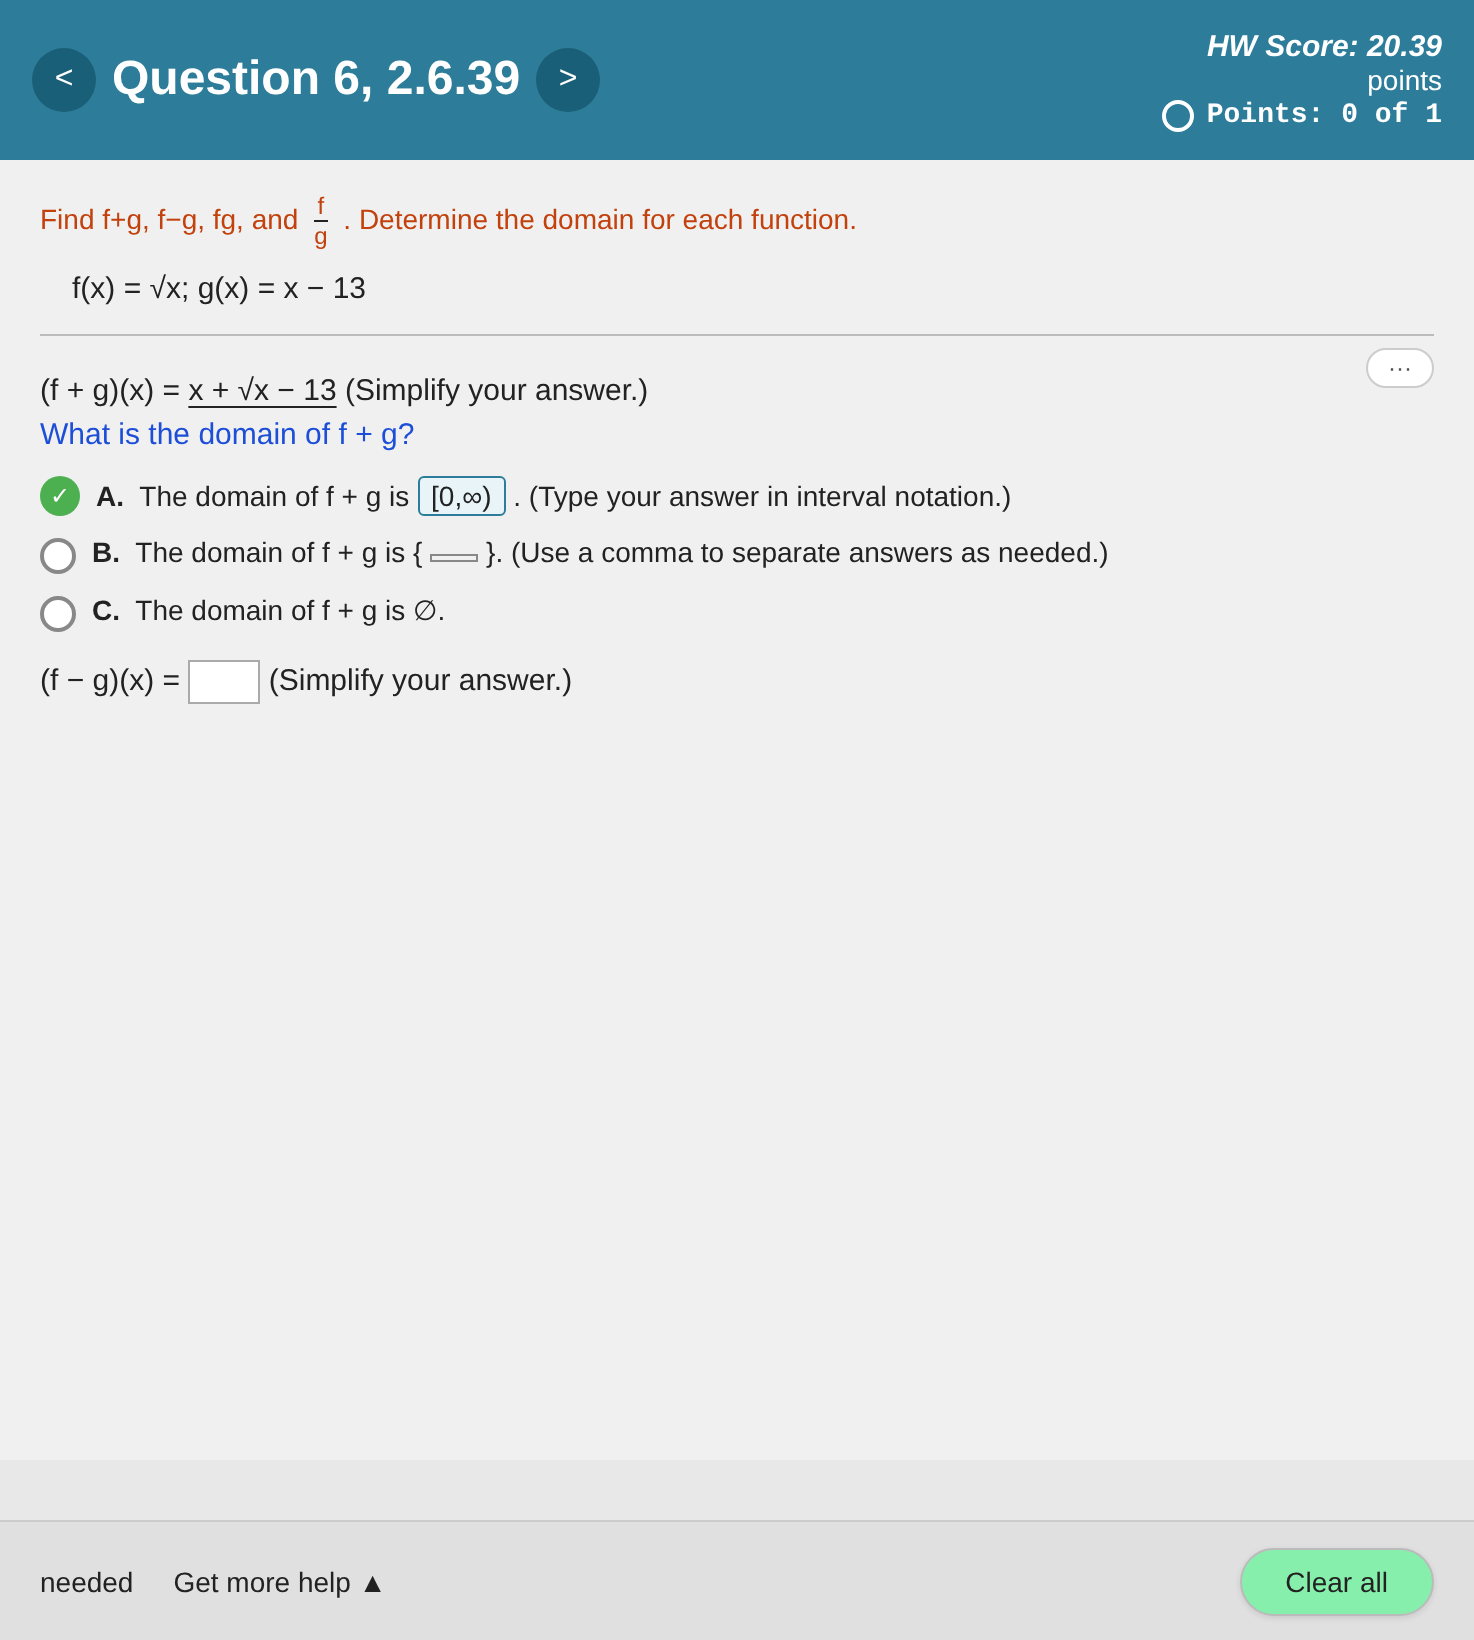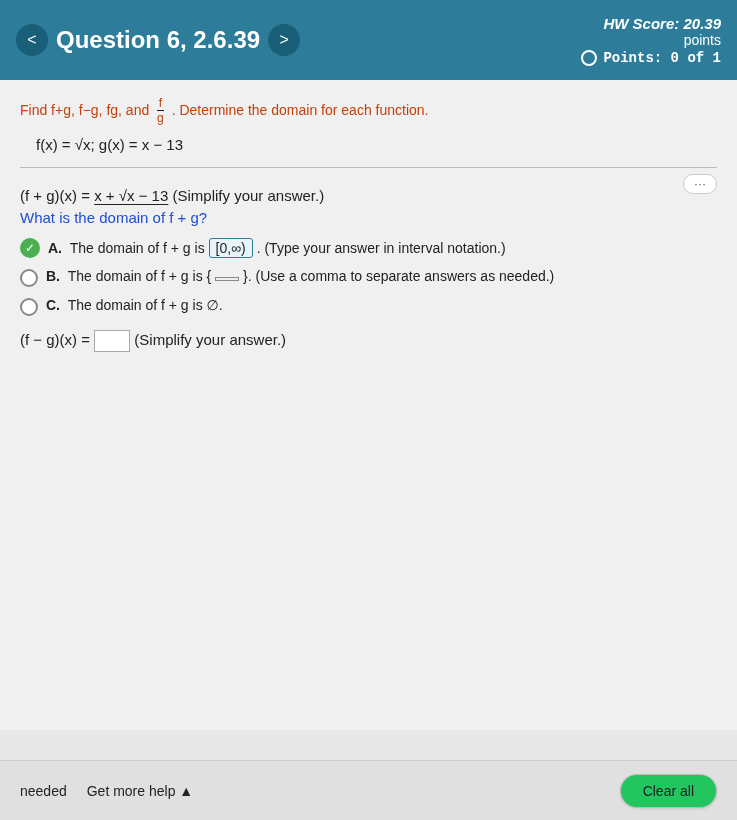--- a/index.html
+++ b/index.html
@@ -246,21 +246,21 @@
       gap: 20px;
     }
     .footer-link {
       font-size: 14px;
       color: #222;
       cursor: pointer;
       background: none;
       border: none;
     }
     .clear-all-btn {
-      background: #22c55e;
+      background: #86efac;
       border: 1px solid #bbb;
       border-radius: 20px;
       padding: 8px 22px;
       font-size: 14px;
       color: #222;
       cursor: pointer;
       box-shadow: 0 1px 3px rgba(0,0,0,0.1);
     }
   </style>
 </head>

